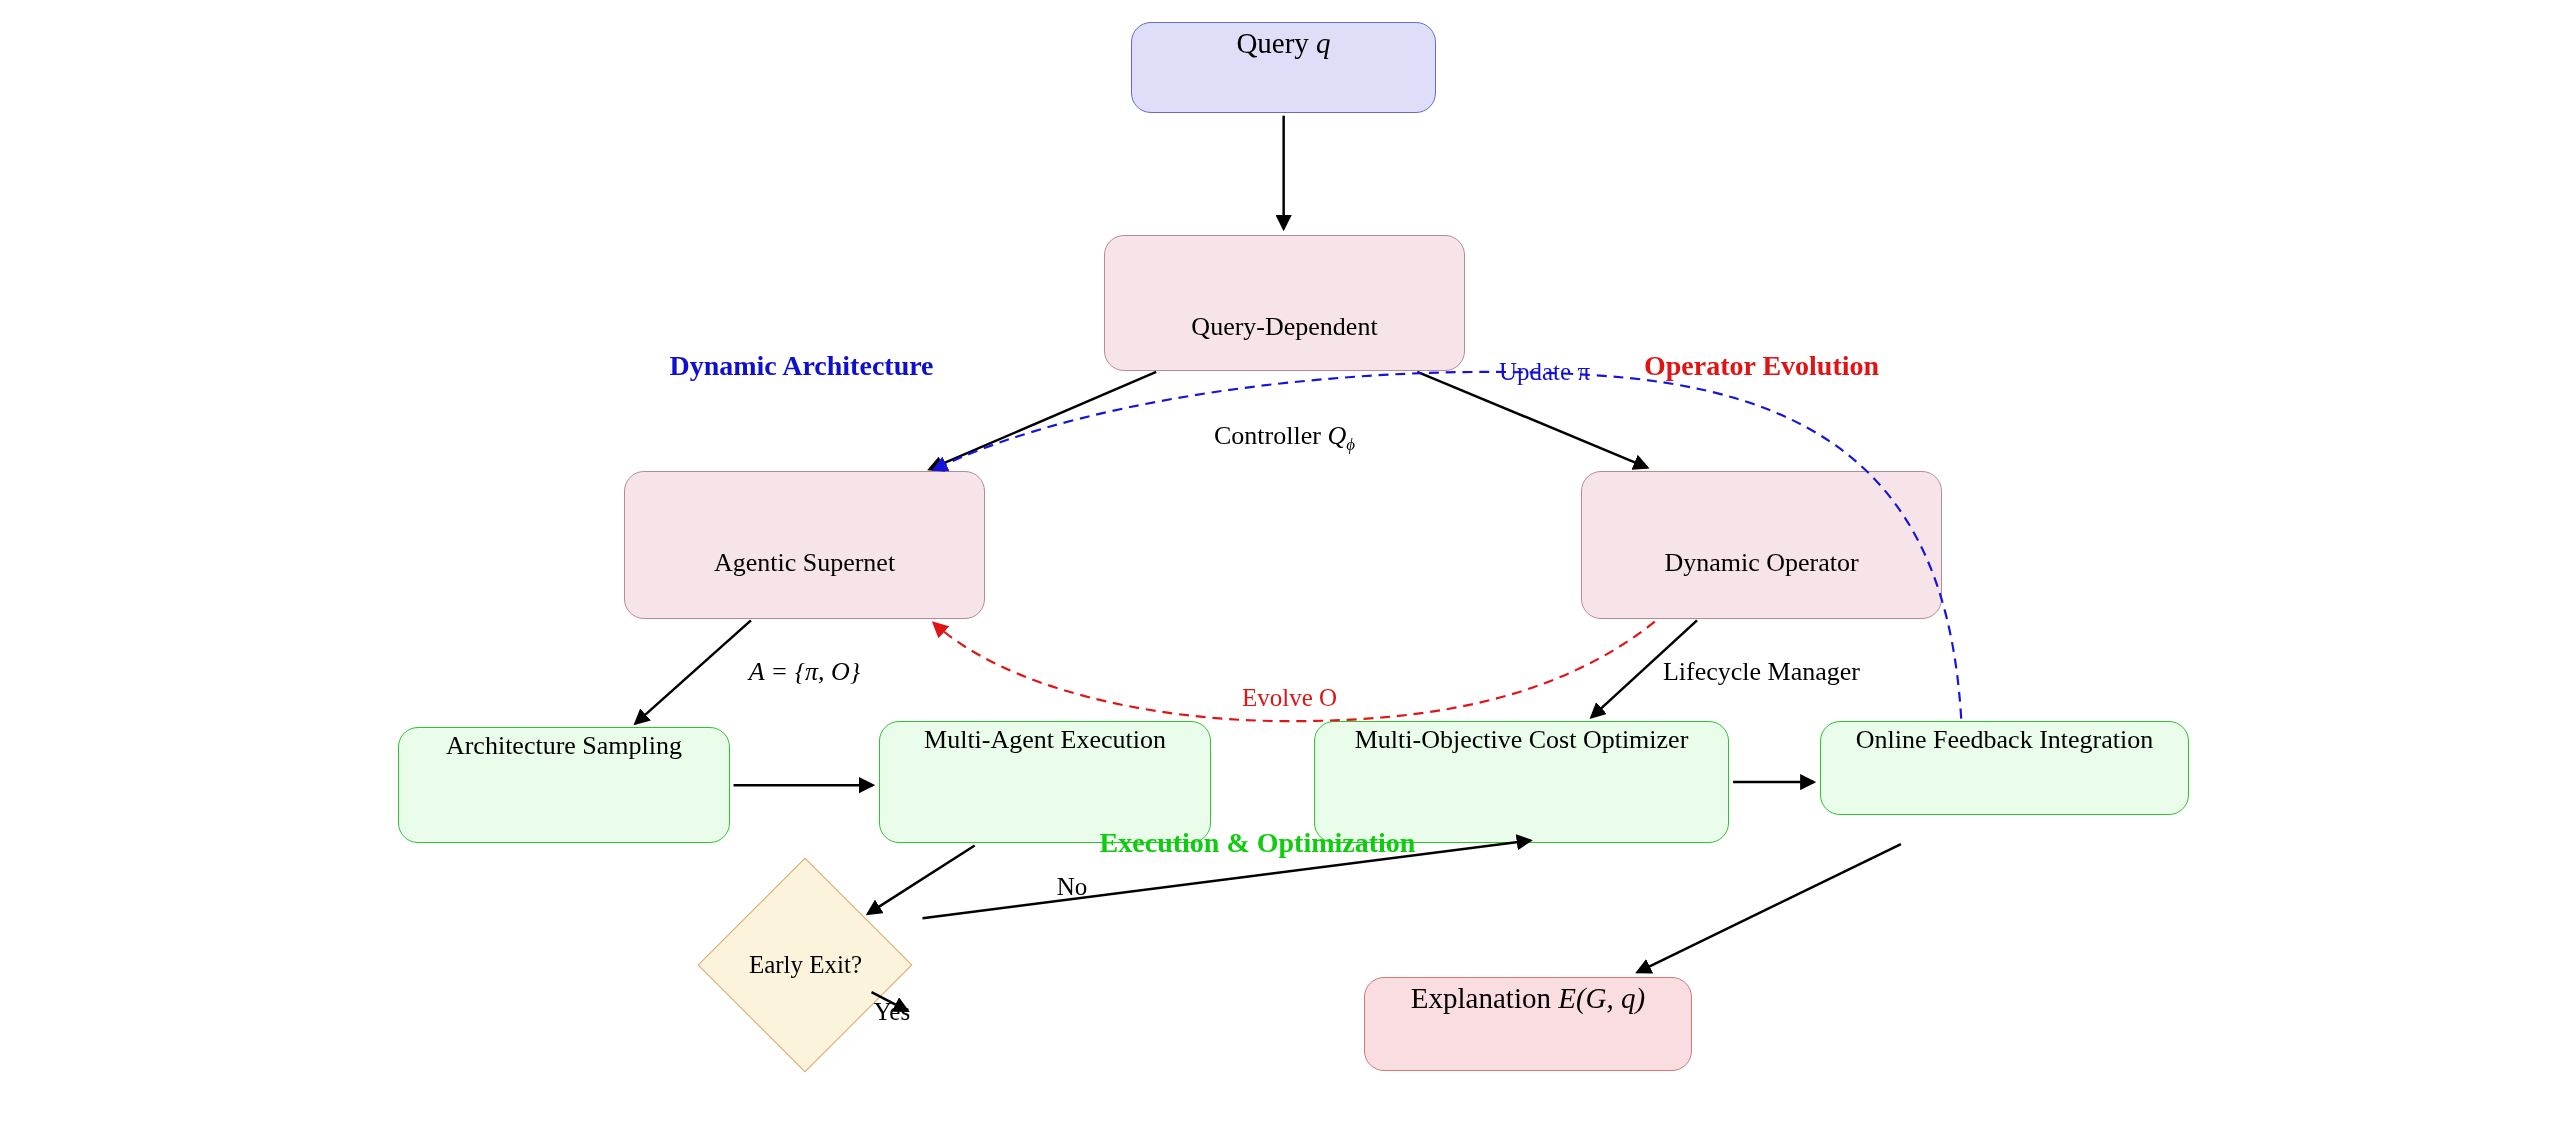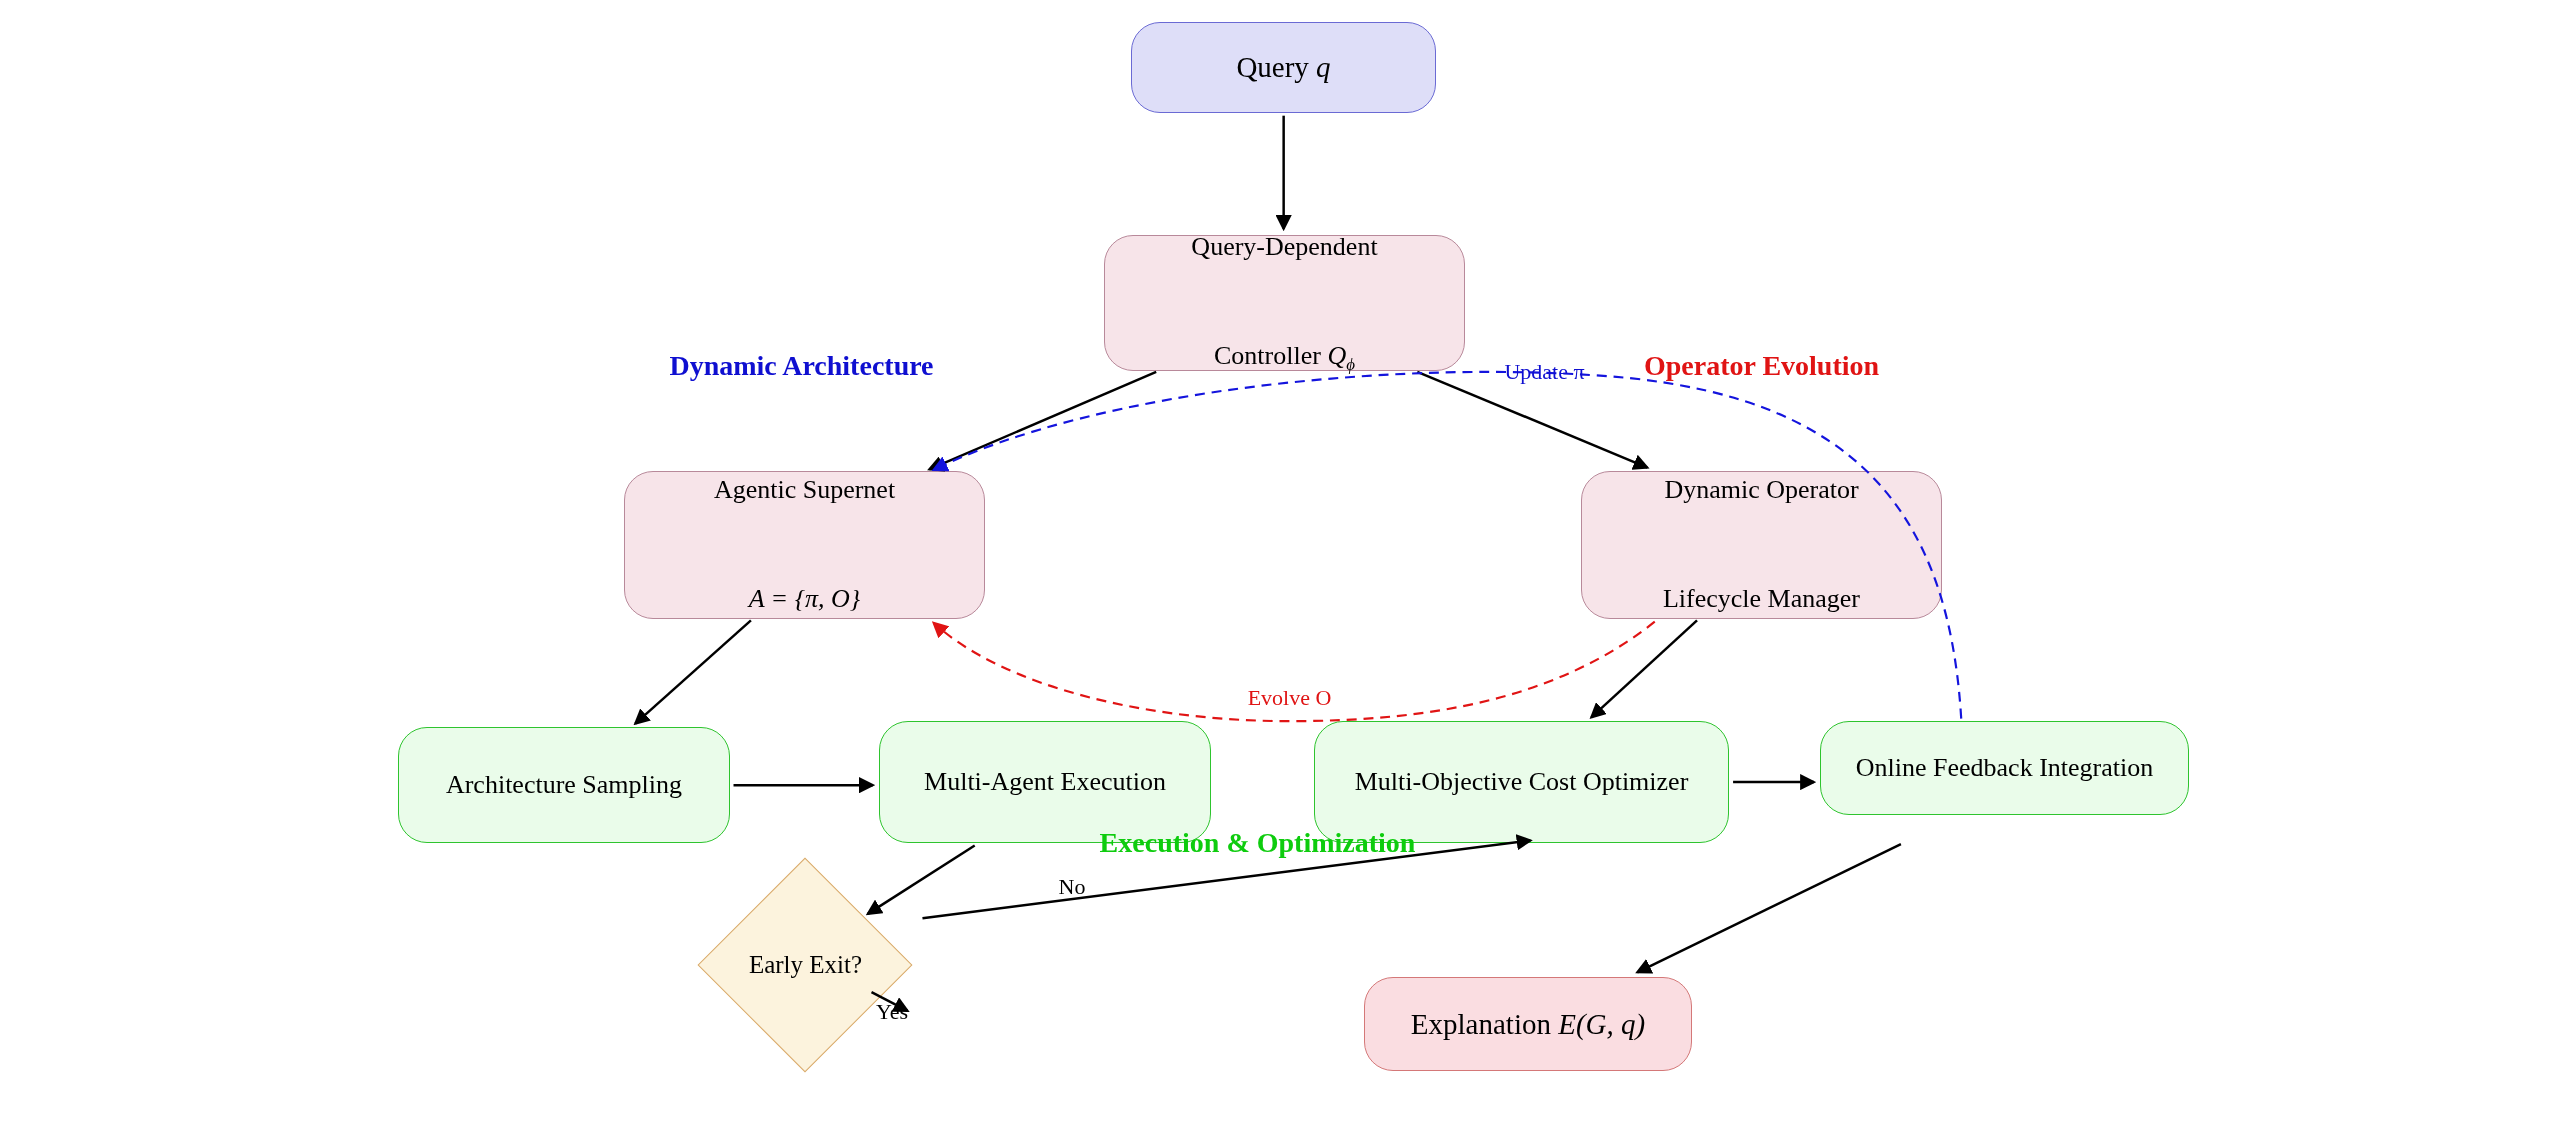--- a/index.html
+++ b/index.html
@@ -1,35 +1,35 @@
 <!DOCTYPE html>
 <html style="--query-fill: #dedef8; --query-border: #6a6ad4; --pink-fill: #f7e4e9; --pink-border: #b8899a; --green-fill: #eafcea; --green-border: #2ec42e; --diamond-fill: #fcf3dd; --diamond-border: #d8a868; --redbox-fill: #fadde1; --redbox-border: #d47878; --blue-label: #0f0fd0; --red-label: #e01414; --green-label: #0ecc0e; --edge-blue: #1414dd; --edge-red: #e01414;font-size:10px"><head>
 <meta charset="utf-8">
 <style>
   *{box-sizing:border-box;margin:0;padding:0}
   body{background:#ffffff}
   .canvas{position:relative;width:2576px;height:1129px;background:#fff;
           font-family:"Liberation Serif",serif;color:#000;overflow:hidden}
   .edges{position:absolute;left:0;top:0;z-index:2;pointer-events:none}
-  .node{position:absolute;z-index:1;display:flex;align-items:center;justify-content:center;
-        text-align:center;border-radius:29px;border:1.9px solid;font-size:26px;line-height:1.4;
+  .node{position:absolute;z-index:1;display:flex;align-items:flex-start;justify-content:center;
+        text-align:center;border-radius:20px;border:1.9px solid;font-size:26px;line-height:1.4;
         white-space:pre-wrap}
   .blue-node{background:var(--query-fill);border-color:var(--query-border);font-size:29px}
   .pink-node{background:var(--pink-fill);border-color:var(--pink-border)}
   .green-node{background:var(--green-fill);border-color:var(--green-border)}
   .red-node{background:var(--redbox-fill);border-color:var(--redbox-border);font-size:29px}
   .diamond{position:absolute;z-index:1;background:var(--diamond-fill);
            border:1.9px solid var(--diamond-border);transform:rotate(45deg)}
   .freelabel{position:absolute;z-index:3;display:flex;align-items:center;justify-content:center;
              white-space:pre-wrap}
   .region{font-weight:bold;font-size:28px}
   .blue-text{color:var(--blue-label)}
   .red-text{color:var(--red-label)}
   .green-text{color:var(--green-label)}
-  .small{font-size:22px}
+  .small{font-size:25px}
   .mi{font-style:italic}
   sub.mi{font-size:65%}
   .e{stroke:#000;stroke-width:4;fill:none}
   .eb{stroke:var(--edge-blue);stroke-width:3.5;fill:none;stroke-dasharray:16 11}
   .er{stroke:var(--edge-red);stroke-width:3.5;fill:none;stroke-dasharray:16 11}
   .mk-black{fill:#000}
   .mk-blue{fill:var(--edge-blue)}
   .mk-red{fill:var(--edge-red)}
 </style>
 </head>

